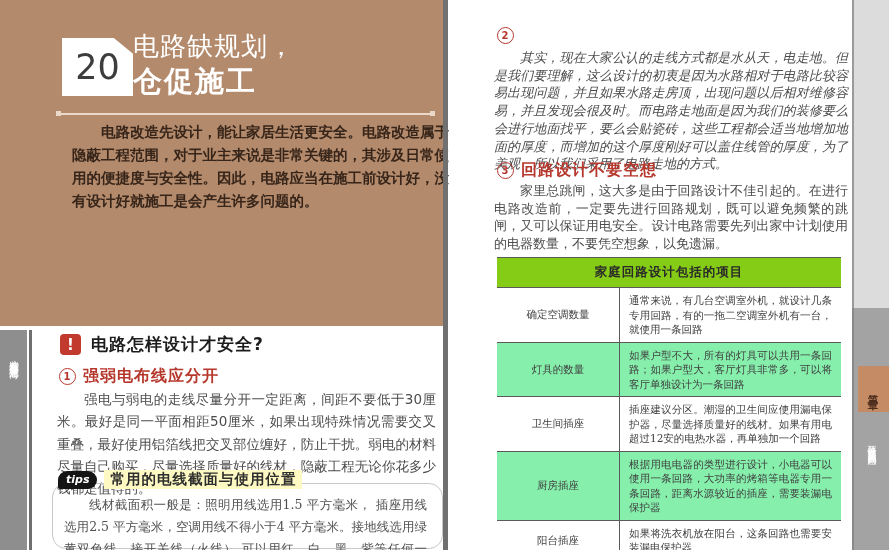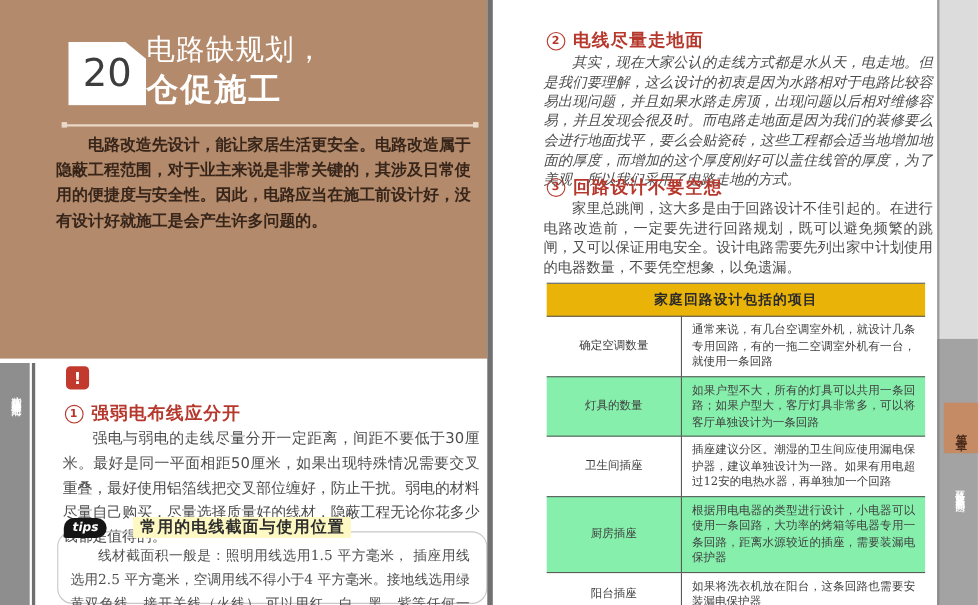--- a/index.html
+++ b/index.html
@@ -20,21 +20,21 @@
   }
   .chapter-title{left:133px;top:32px;color:#ffffff;line-height:1.15;}
   .chapter-title .t1{font-size:26px;letter-spacing:1px;}
   .chapter-title .t2{font-size:29px;font-weight:bold;letter-spacing:2px;margin-top:3px;}
   .title-divider{left:58px;top:113px;width:375px;height:2px;background:#ead9c8;}
   .title-divider::before,.title-divider::after{
     content:"";position:absolute;top:-2px;width:5px;height:5px;background:#ead9c8;}
   .title-divider::before{left:-2px;}
   .title-divider::after{right:-2px;}
   .intro{
-    left:51px;top:121px;width:377px;color:#37251a;font-weight:600;
+    left:72px;top:121px;width:377px;color:#37251a;font-weight:600;
     font-size:14.5px;line-height:23px;text-align:justify;
   }
   .intro p{margin:0;text-indent:2em;}
 
   .left-strip{left:0;top:330px;width:27px;height:220px;background:#8e8e8e;
     display:flex;justify-content:center;}
   .v-text{writing-mode:vertical-rl;text-orientation:upright;}
   .left-strip .v-text{color:#ffffff;font-size:9.5px;letter-spacing:1px;margin-top:22px;}
   .left-edge-line{left:29px;top:330px;width:3px;height:220px;background:#6f6f6f;}
 
@@ -47,21 +47,21 @@
   .red-sub{display:flex;align-items:center;gap:7px;color:#b6382d;font-weight:bold;font-size:16px;letter-spacing:1px;}
   .circ-num{
     width:15px;height:15px;border:1.5px solid #b6382d;border-radius:50%;
     font-size:10px;font-weight:bold;display:flex;align-items:center;justify-content:center;flex:0 0 auto;}
   .sub1-header{left:59px;top:366px;}
   .body-text{color:#4c4c4c;text-align:justify;}
   .body-text p{margin:0;text-indent:2em;}
   .sub1-body{left:57px;top:388px;width:379px;font-size:13.5px;line-height:22.3px;}
 
   .tips-box{left:52px;top:483px;width:389px;height:64px;border:1px solid #c8c8c8;border-radius:14px;}
-  .tips-head{left:58px;top:470px;display:flex;align-items:center;gap:24px;}
+  .tips-head{left:58px;top:470px;display:flex;align-items:center;gap:7px;}
   .tips-badge{
     background:#151515;color:#ffffff;font-size:11px;font-style:italic;font-weight:bold;
     padding:2px 8px 3px;border-radius:9px 9px 9px 2px;}
   .tips-title{font-size:14.5px;color:#2e2e2e;font-weight:600;background:#fef9c3;padding:0 6px;letter-spacing:1px;}
   .tips-body{
     left:64px;top:494px;width:363px;font-family:"DejaVu Serif",serif;
     font-size:12.5px;line-height:22px;color:#4f4f4f;text-align:justify;}
   .tips-body p{margin:0;text-indent:2em;}
 
   
@@ -71,21 +71,21 @@
   .sub2-header{left:497px;top:27px;}
   .sub2-body{left:494px;top:49px;width:354px;font-size:13px;line-height:17.7px;font-style:italic;}
   .sub3-header{left:497px;top:160px;}
   .sub3-body{left:494px;top:182px;width:354px;font-size:13px;line-height:17.7px;}
 
   .circuit-table{left:497px;top:257px;width:344px;}
   .circuit-table table{
     border-collapse:collapse;width:100%;
     font-family:"DejaVu Serif",serif;color:#3f3f3f;}
   .circuit-table th{
-    background:#eab308;font-size:12.5px;font-weight:bold;color:#2a2a2a;
+    background:#84cc16;font-size:12.5px;font-weight:bold;color:#2a2a2a;
     text-align:center;height:27px;border-top:1px solid #5a5a5a;border-bottom:1px solid #5a5a5a;
     font-family:Liberation Mono, monospace;letter-spacing:1px;}
   .circuit-table td{border-bottom:1px solid #5a5a5a;font-size:10.5px;vertical-align:middle;}
   .circuit-table td.term{width:110px;text-align:center;border-right:1px solid #5a5a5a;padding:5px 6px;line-height:13px;}
   .circuit-table td.desc{padding:5px 9px;line-height:14.5px;text-align:justify;}
   .circuit-table tr.alt td{background:#86efac;}
 
   
   .redge-light{left:852px;top:0;width:37px;height:308px;background:#dcdcdc;border-left:2px solid #9a9a9a;box-sizing:border-box;}
   .redge-dark{left:852px;top:308px;width:37px;height:242px;background:#a3a3a3;border-left:2px solid #8a8a8a;box-sizing:border-box;display:flex;justify-content:center;}
@@ -116,20 +116,21 @@
 
   <div class="abs left-strip">
     <span class="v-text">这些事别等装修完才后悔</span>
   </div>
   <div class="abs left-edge-line"></div>
 
   <div class="abs safety-header">
     <span class="warn-icon">
       <span>!</span>
     </span>
+    <span class="safety-title">电路怎样设计才安全?</span>
   </div>
 
   <div class="abs red-sub sub1-header">
     <span class="circ-num">1</span>
     <span>强弱电布线应分开</span>
   </div>
   <div class="abs body-text sub1-body">
     <p>强电与弱电的走线尽量分开一定距离，间距不要低于30厘米。最好是同一平面相距50厘米，如果出现特殊情况需要交叉重叠，最好使用铝箔线把交叉部位缠好，防止干扰。弱电的材料尽量自己购买，尽量选择质量好的线材，隐蔽工程无论你花多少钱都是值得的。</p>
   </div>
 
@@ -139,21 +140,20 @@
     <span class="tips-title">常用的电线截面与使用位置</span>
   </div>
   <div class="abs tips-body">
     <p>线材截面积一般是：照明用线选用1.5 平方毫米， 插座用线选用2.5 平方毫米，空调用线不得小于4 平方毫米。接地线选用绿黄双色线，接开关线（火线） 可以用红、白、黑、紫等任何一种，但颜色用途必须一致。</p>
   </div>
 
   <div class="abs gutter"></div>
 
   <div class="abs red-sub sub2-header">
     <span class="circ-num">2</span>
-    <span>电线尽量走地面</span>
   </div>
   <div class="abs body-text sub2-body">
     <p>其实，现在大家公认的走线方式都是水从天，电走地。但是我们要理解，这么设计的初衷是因为水路相对于电路比较容易出现问题，并且如果水路走房顶，出现问题以后相对维修容易，并且发现会很及时。而电路走地面是因为我们的装修要么会进行地面找平，要么会贴瓷砖，这些工程都会适当地增加地面的厚度，而增加的这个厚度刚好可以盖住线管的厚度，为了美观，所以我们采用了电路走地的方式。</p>
   </div>
 
   <div class="abs red-sub sub3-header">
     <span class="circ-num">3</span>
     <span>回路设计不要空想</span>
   </div>
   <div class="abs body-text sub3-body">
@@ -171,21 +171,21 @@
         <tr>
           <td class="term">确定空调数量</td>
           <td class="desc">通常来说，有几台空调室外机，就设计几条专用回路，有的一拖二空调室外机有一台，就使用一条回路</td>
         </tr>
         <tr class="alt">
           <td class="term">灯具的数量</td>
           <td class="desc">如果户型不大，所有的灯具可以共用一条回路；如果户型大，客厅灯具非常多，可以将客厅单独设计为一条回路</td>
         </tr>
         <tr>
           <td class="term">卫生间插座</td>
-          <td class="desc">插座建议分区。潮湿的卫生间应使用漏电保护器，建议单独设计为一路。如果有用电超过12安的电热水器，再单独加一个回路</td>
+          <td class="desc">插座建议分区。潮湿的卫生间应使用漏电保护器，尽量选择质量好的线材。如果有用电超过12安的电热水器，再单独加一个回路</td>
         </tr>
         <tr class="alt">
           <td class="term">厨房插座</td>
           <td class="desc">根据用电电器的类型进行设计，小电器可以使用一条回路，大功率的烤箱等电器专用一条回路，距离水源较近的插座，需要装漏电保护器</td>
         </tr>
         <tr>
           <td class="term">阳台插座</td>
           <td class="desc">如果将洗衣机放在阳台，这条回路也需要安装漏电保护器</td>
         </tr>
 

